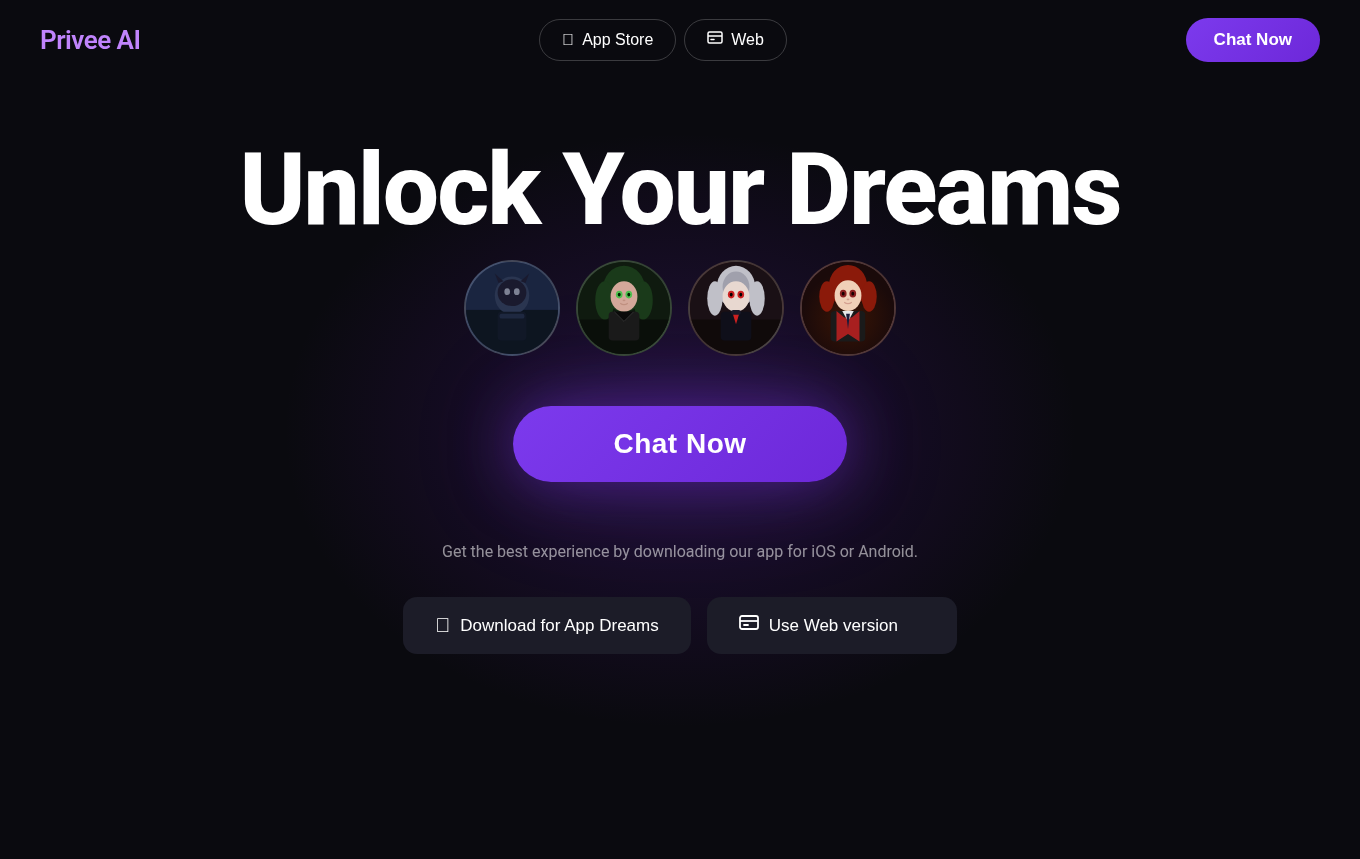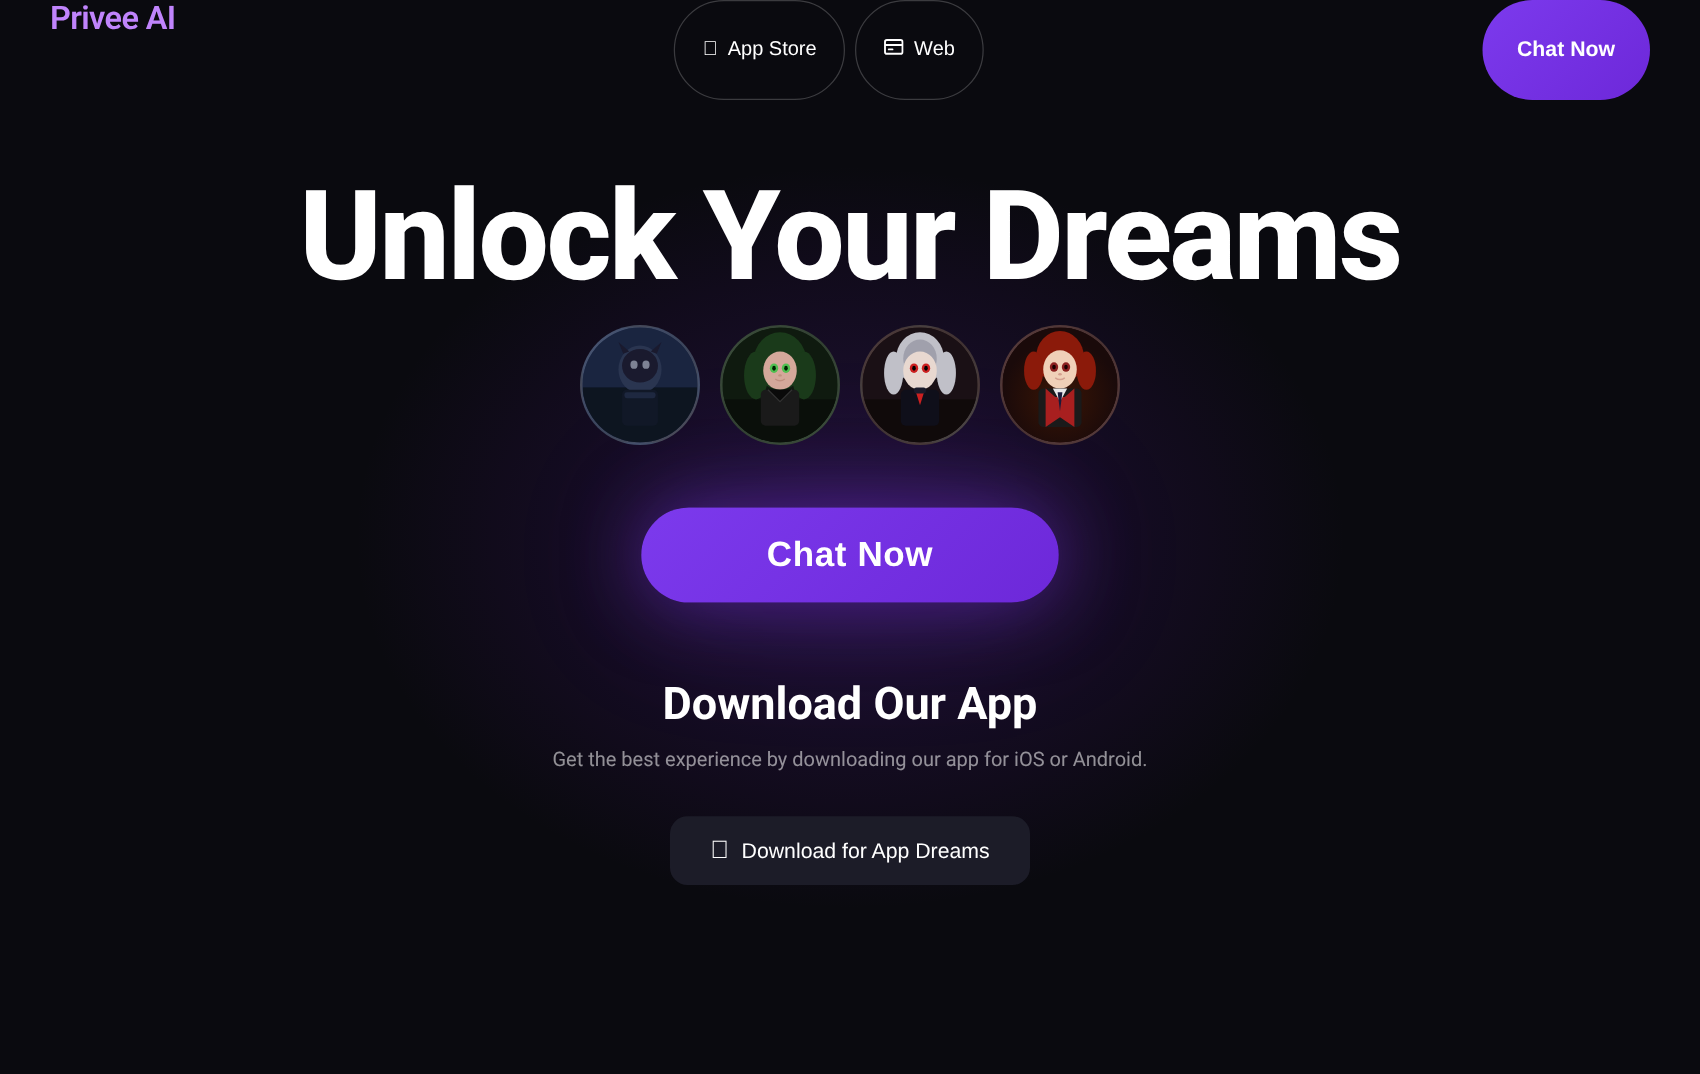--- a/index.html
+++ b/index.html
@@ -24,20 +24,21 @@
       width: 800px;
       height: 600px;
       background: radial-gradient(ellipse at center, rgba(100, 40, 180, 0.25) 0%, rgba(80, 20, 140, 0.1) 50%, transparent 70%);
       pointer-events: none;
       z-index: 0;
     }
 
     
     header {
       display: flex;
+      align-items: center;
       justify-content: space-between;
       padding: 0 40px;
       height: 80px;
       position: relative;
       z-index: 10;
     }
 
     .nav-btn {
       display: flex;
       align-items: center;
@@ -327,23 +328,32 @@
 
         <path d="M46 54 L48 70 L50 54" fill="#1a1a3a"></path>
       </svg>
     </div>
   </div>
 
   <button class="cta-btn">
     <span>Chat Now</span>
   </button>
 
-  <h2 class="download-title">Download Our App</h2>
   <p class="download-subtitle">Get the best experience by downloading our app for iOS or Android.</p>
 
   <div class="download-buttons">
     <button class="download-btn">
       <span class="btn-icon"></span>
       <span>Download for App Dreams</span>
     </button>
+    <button class="download-btn">
+      <span class="btn-icon">
+        <svg width="20" height="20" viewBox="0 0 20 20" fill="none">
+          <rect x="1" y="3" width="18" height="13" rx="2" stroke="white" stroke-width="1.8" fill="none"></rect>
+          <line x1="1" y1="8" x2="19" y2="8" stroke="white" stroke-width="1.8"></line>
+          <line x1="5" y1="12" x2="9" y2="12" stroke="white" stroke-width="1.8" stroke-linecap="round"></line>
+        </svg>
+      </span>
+      <span>Use Web version</span>
+    </button>
   </div>
 
 </main>
 
 </body></html>

